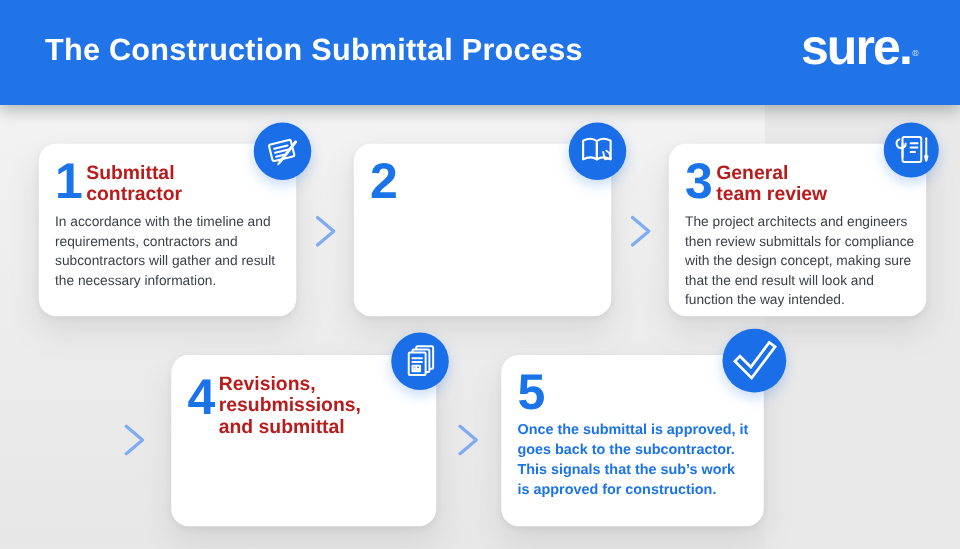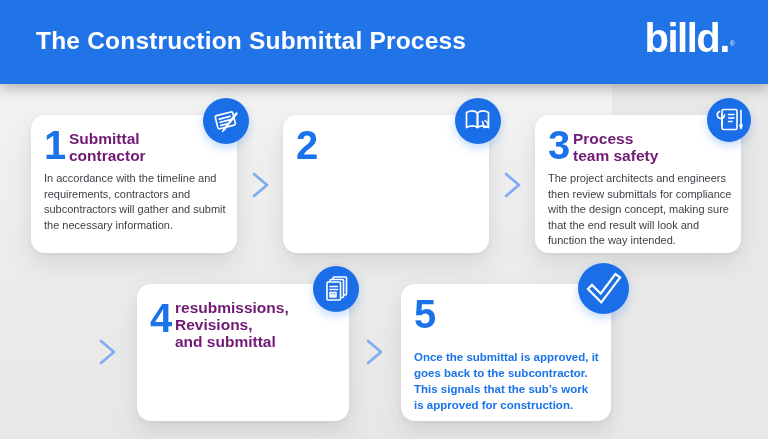--- a/index.html
+++ b/index.html
@@ -44,32 +44,32 @@
   .card-2 { left: 283px; top: 115px; width: 206px; height: 138px; }
   .card-3 { left: 535px; top: 115px; width: 206px; height: 138px; }
   .card-4 { left: 137px; top: 284px; width: 212px; height: 137px; }
   .card-5 { left: 401px; top: 284px; width: 210px; height: 137px; }
   .step-number {
     position: absolute; left: 13px; top: 8px;
     font-size: 40px; font-weight: 700; color: #1a73e8; line-height: 1.1;
   }
   .step-title {
     position: absolute; left: 38px; top: 15px;
-    font-size: 15.5px; font-weight: 700; color: #701a75; line-height: 17px;
+    font-size: 15.5px; font-weight: 700; color: #b91c1c; line-height: 17px;
   }
   .step-body {
     position: absolute; left: 13px; width: 184px;
     font-size: 11px; line-height: 15.5px; color: #3b3f46;
   }
   .card-1 .step-body, .card-2 .step-body, .card-3 .step-body { top: 56px; }
   .card-4 .step-number { top: 12px; }
   .card-4 .step-body { top: 69px; width: 190px; }
   .card-5 .step-body {
     top: 52px; width: 186px;
-    color: #1a73e8; font-weight: 700; font-size: 11.5px; line-height: 16px; margin-top: 13px;
+    color: #1a73e8; font-weight: 700; font-size: 11.5px; line-height: 16px;
   }
   
   .icon-badge {
     position: absolute; width: 46px; height: 46px; border-radius: 50%;
     background: #1a6fe8; z-index: 4;
     display: flex; align-items: center; justify-content: center;
     box-shadow: 0 4px 10px rgba(26,111,232,0.25);
   }
   .icon-1 { left: 203px; top: 98px; }
   .icon-2 { left: 455px; top: 98px; }
@@ -84,50 +84,50 @@
   .chev-3 { left: 97px;  top: 338px; }
   .chev-4 { left: 364px; top: 338px; }
 </style>
 </head>
 <body>
 
 <div class="canvas">
 
   <div class="header">
     <div class="header-title">The Construction Submittal Process</div>
-    <div class="logo"><span>billd</span><span>.</span><span class="logo-mark">®</span></div>
+    <div class="logo"><span>sure</span><span>.</span><span class="logo-mark">®</span></div>
   </div>
 
   <div class="card card-1">
     <div class="step-number">1</div>
     <div class="step-title">
       <div>Submittal</div>
       <div>contractor</div>
     </div>
-    <div class="step-body">In accordance with the timeline and requirements, contractors and subcontractors will gather and submit the necessary information.</div>
+    <div class="step-body">In accordance with the timeline and requirements, contractors and subcontractors will gather and result the necessary information.</div>
   </div>
 
   <div class="card card-2">
     <div class="step-number">2</div>
   </div>
 
   <div class="card card-3">
     <div class="step-number">3</div>
     <div class="step-title">
-      <div>Process</div>
-      <div>team safety</div>
+      <div>General</div>
+      <div>team review</div>
     </div>
     <div class="step-body">The project architects and engineers then review submittals for compliance with the design concept, making sure that the end result will look and function the way intended.</div>
   </div>
 
   <div class="card card-4">
     <div class="step-number">4</div>
     <div class="step-title">
+      <div>Revisions,</div>
       <div>resubmissions,</div>
-      <div>Revisions,</div>
       <div>and submittal</div>
     </div>
   </div>
 
   <div class="card card-5">
     <div class="step-number">5</div>
     <div class="step-body">Once the submittal is approved, it goes back to the subcontractor. This signals that the sub’s work is approved for construction.</div>
   </div>
 
   <div class="icon-badge icon-1">

